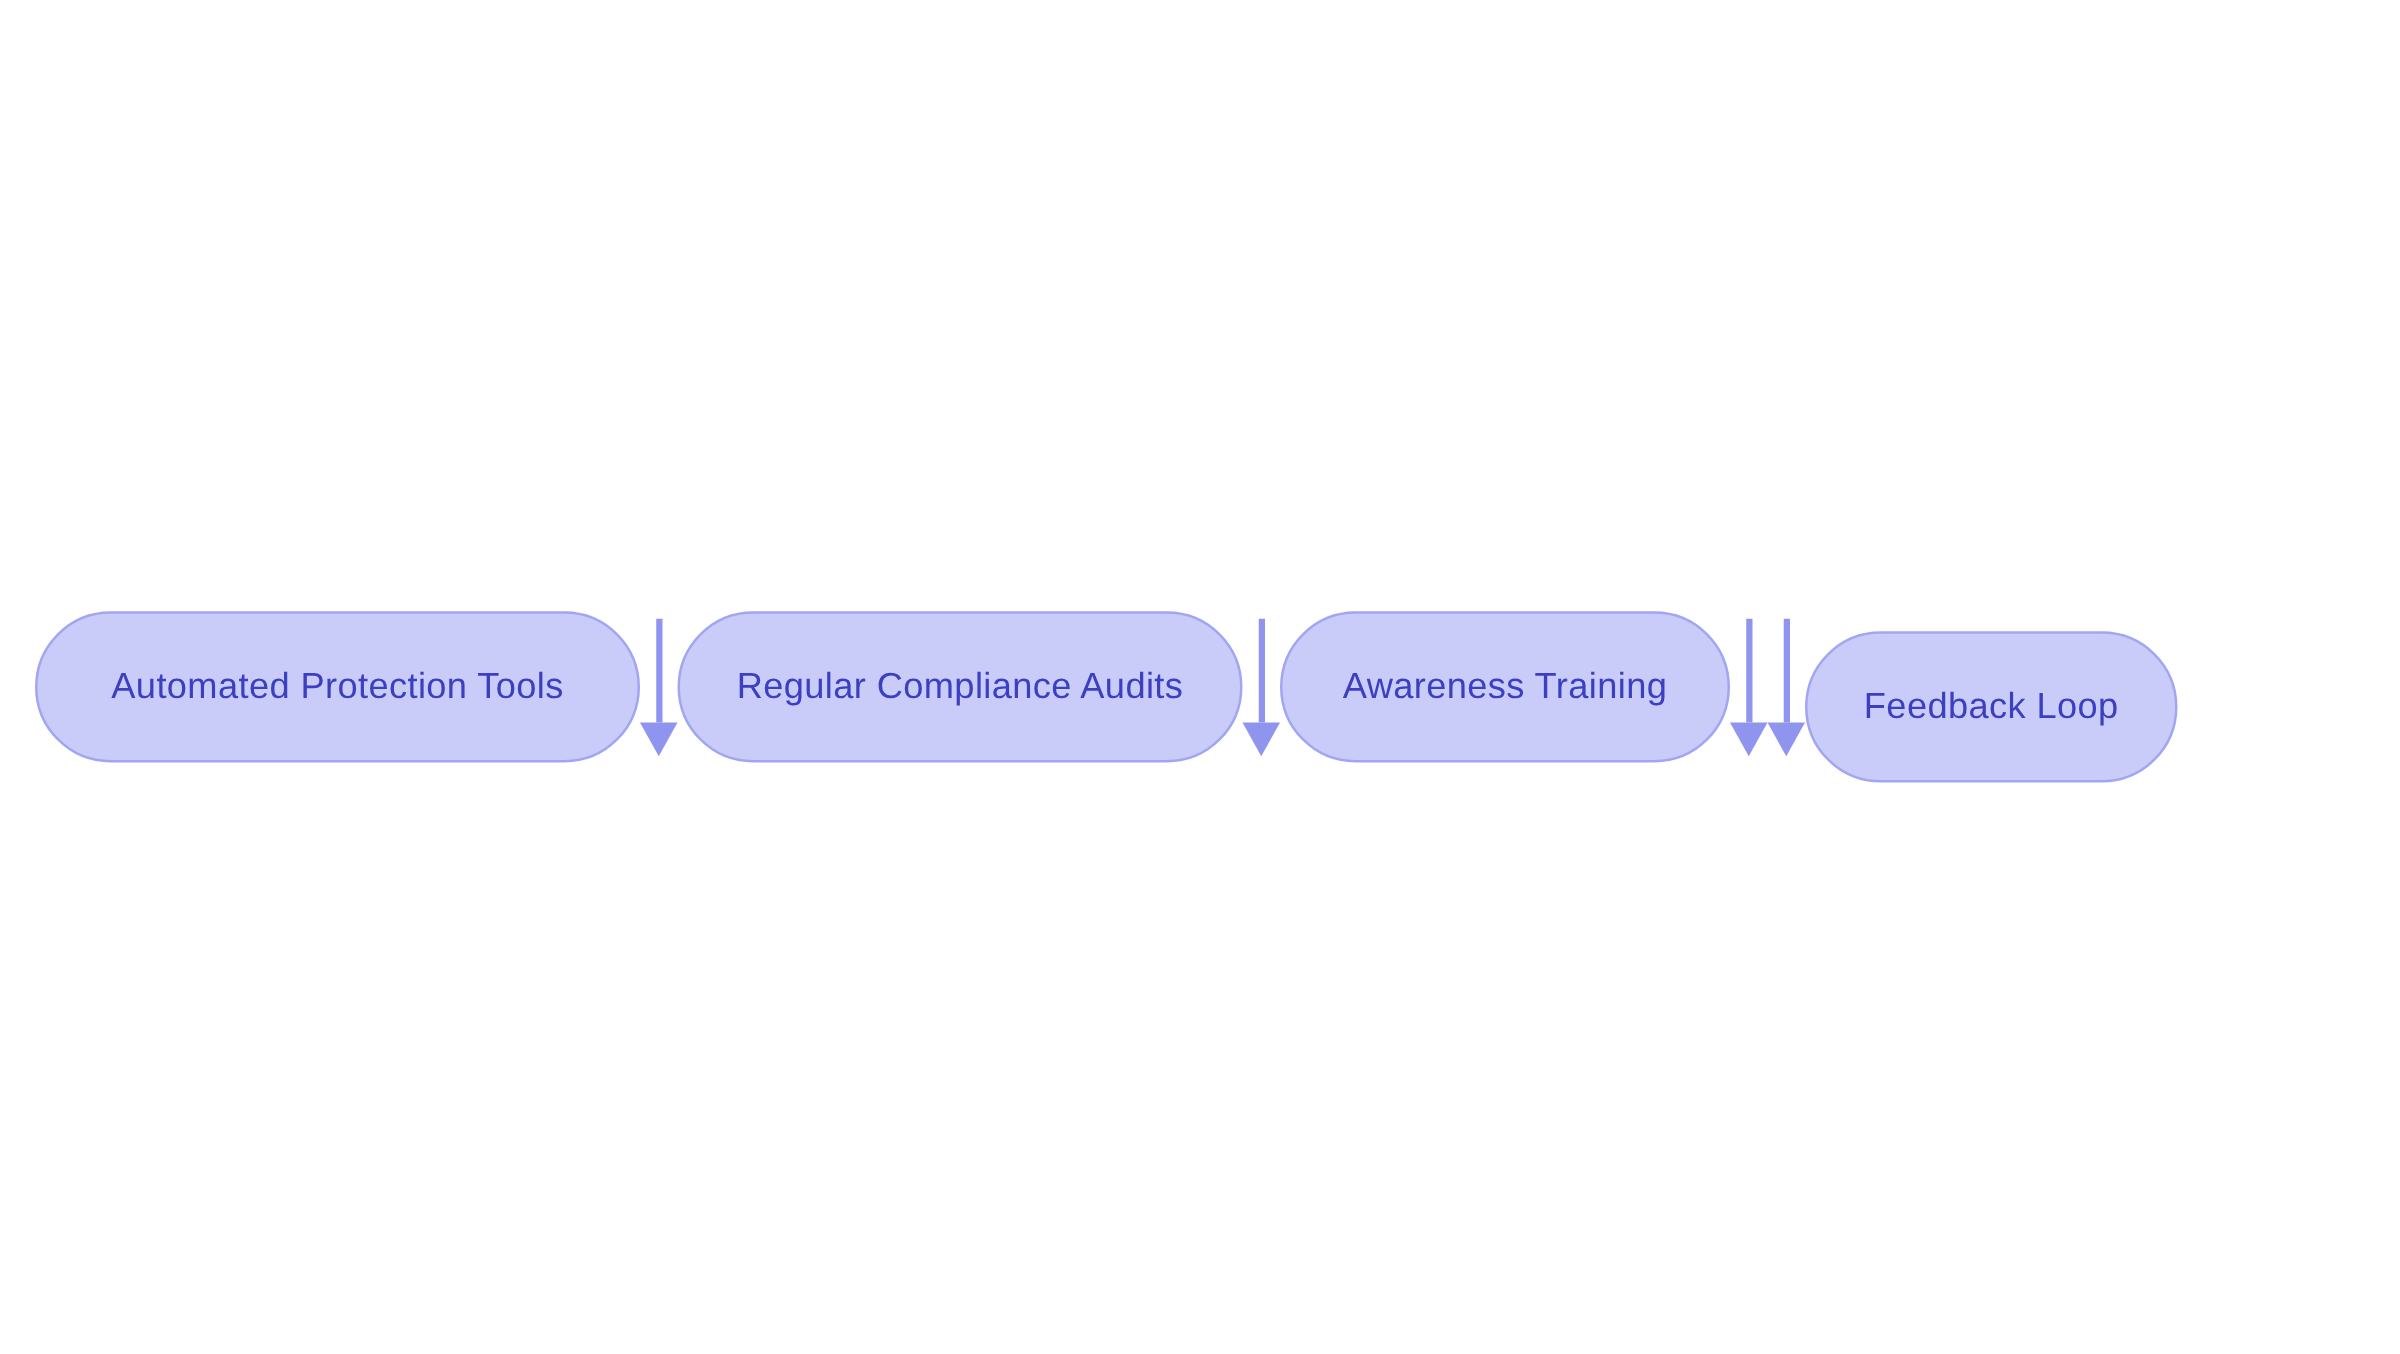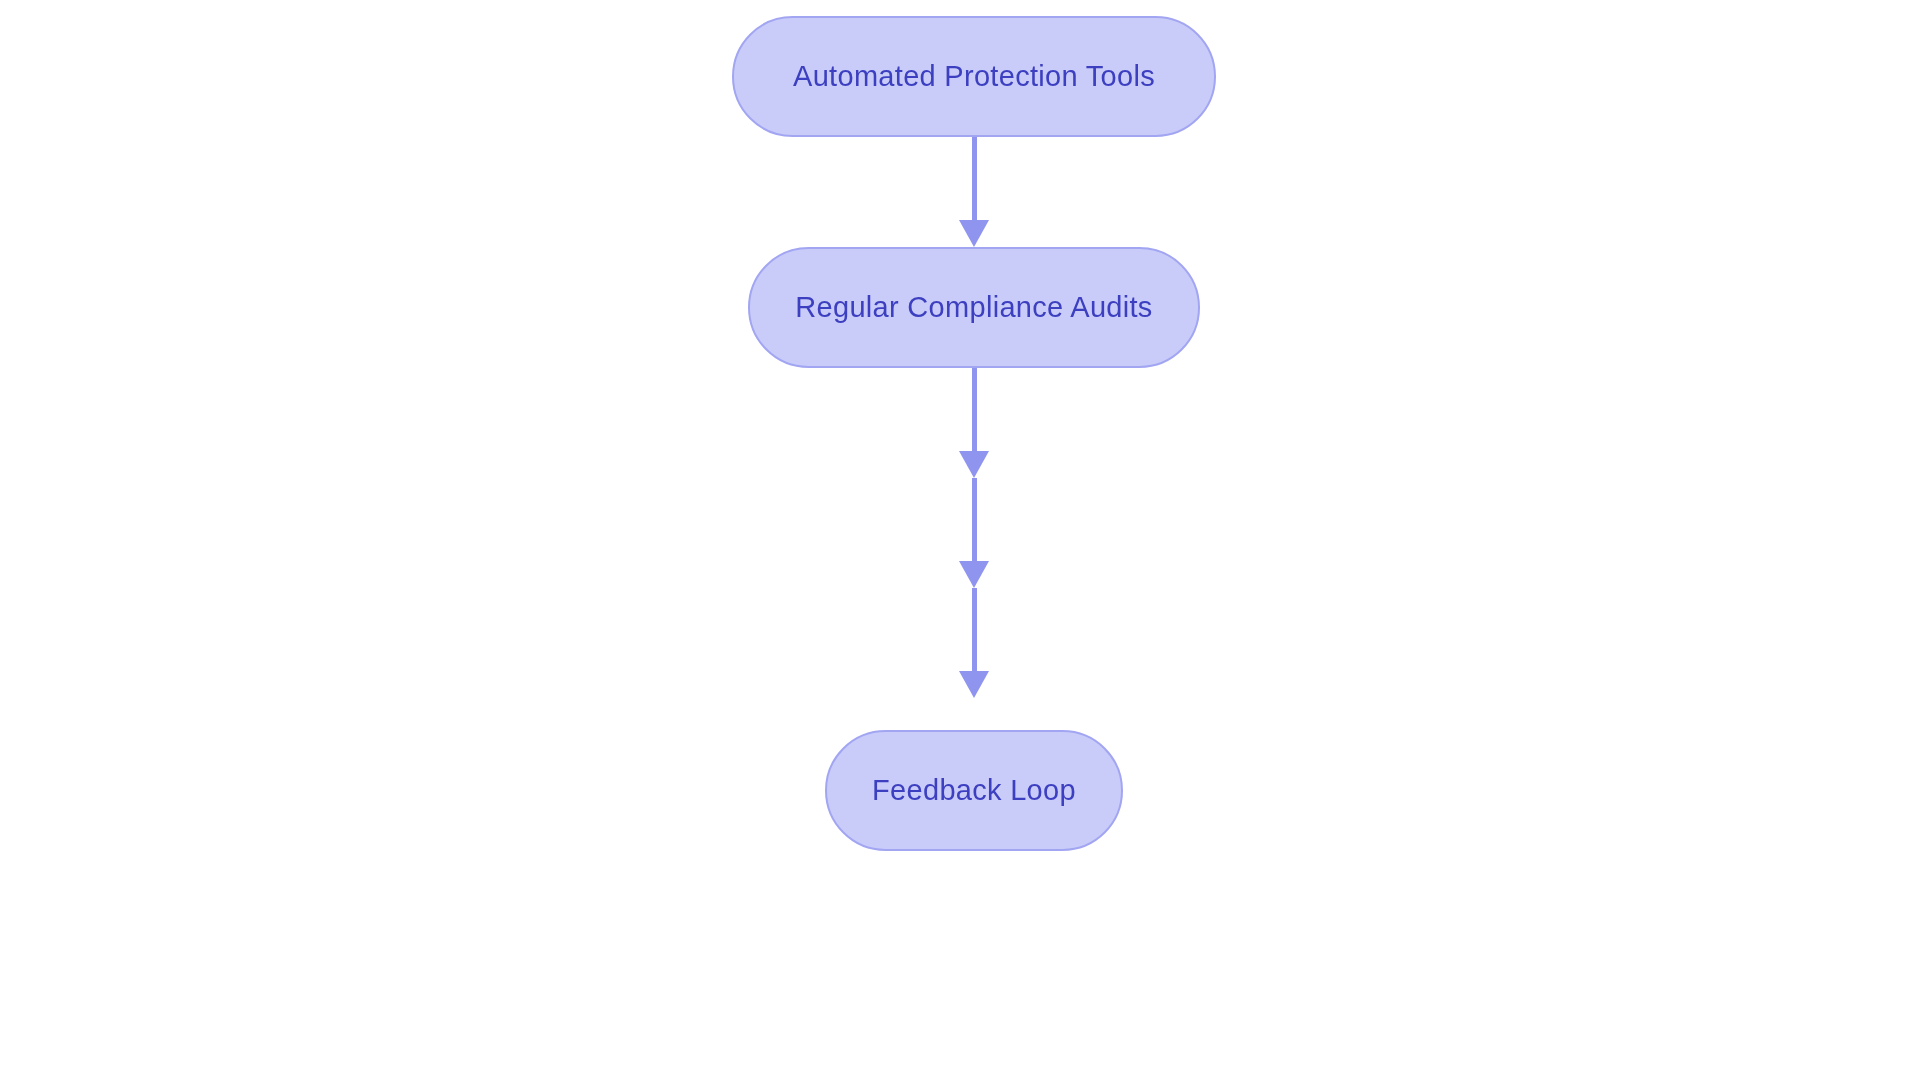--- a/index.html
+++ b/index.html
@@ -14,21 +14,20 @@
     margin: 0;
     padding: 0;
     background: var(--background);
     font-family: "Liberation Sans", sans-serif;
   }
   .canvas {
     width: 1920px;
     height: 1083px;
     background: var(--background);
     display: flex;
-    flex-direction: column;
     align-items: center;
     padding-top: 16px;
     overflow: hidden;
     padding-left: 28px;
   }
   .node {
     height: 121px;
     flex: 0 0 auto;
     border-radius: 999px;
     background: var(--node-fill);
@@ -83,20 +82,23 @@
 
   <div class="node w1">
     <span>Regular Compliance Audits</span>
   </div>
 
   <div class="arrow">
     <div class="line"></div>
     <div class="head"></div>
   </div>
 
+  <div class="node w2">
+    <span>Awareness Training</span>
+  </div>
 
   <div class="arrow">
     <div class="line"></div>
     <div class="head"></div>
   </div>
 
 
   <div class="arrow">
     <div class="line"></div>
     <div class="head"></div>

